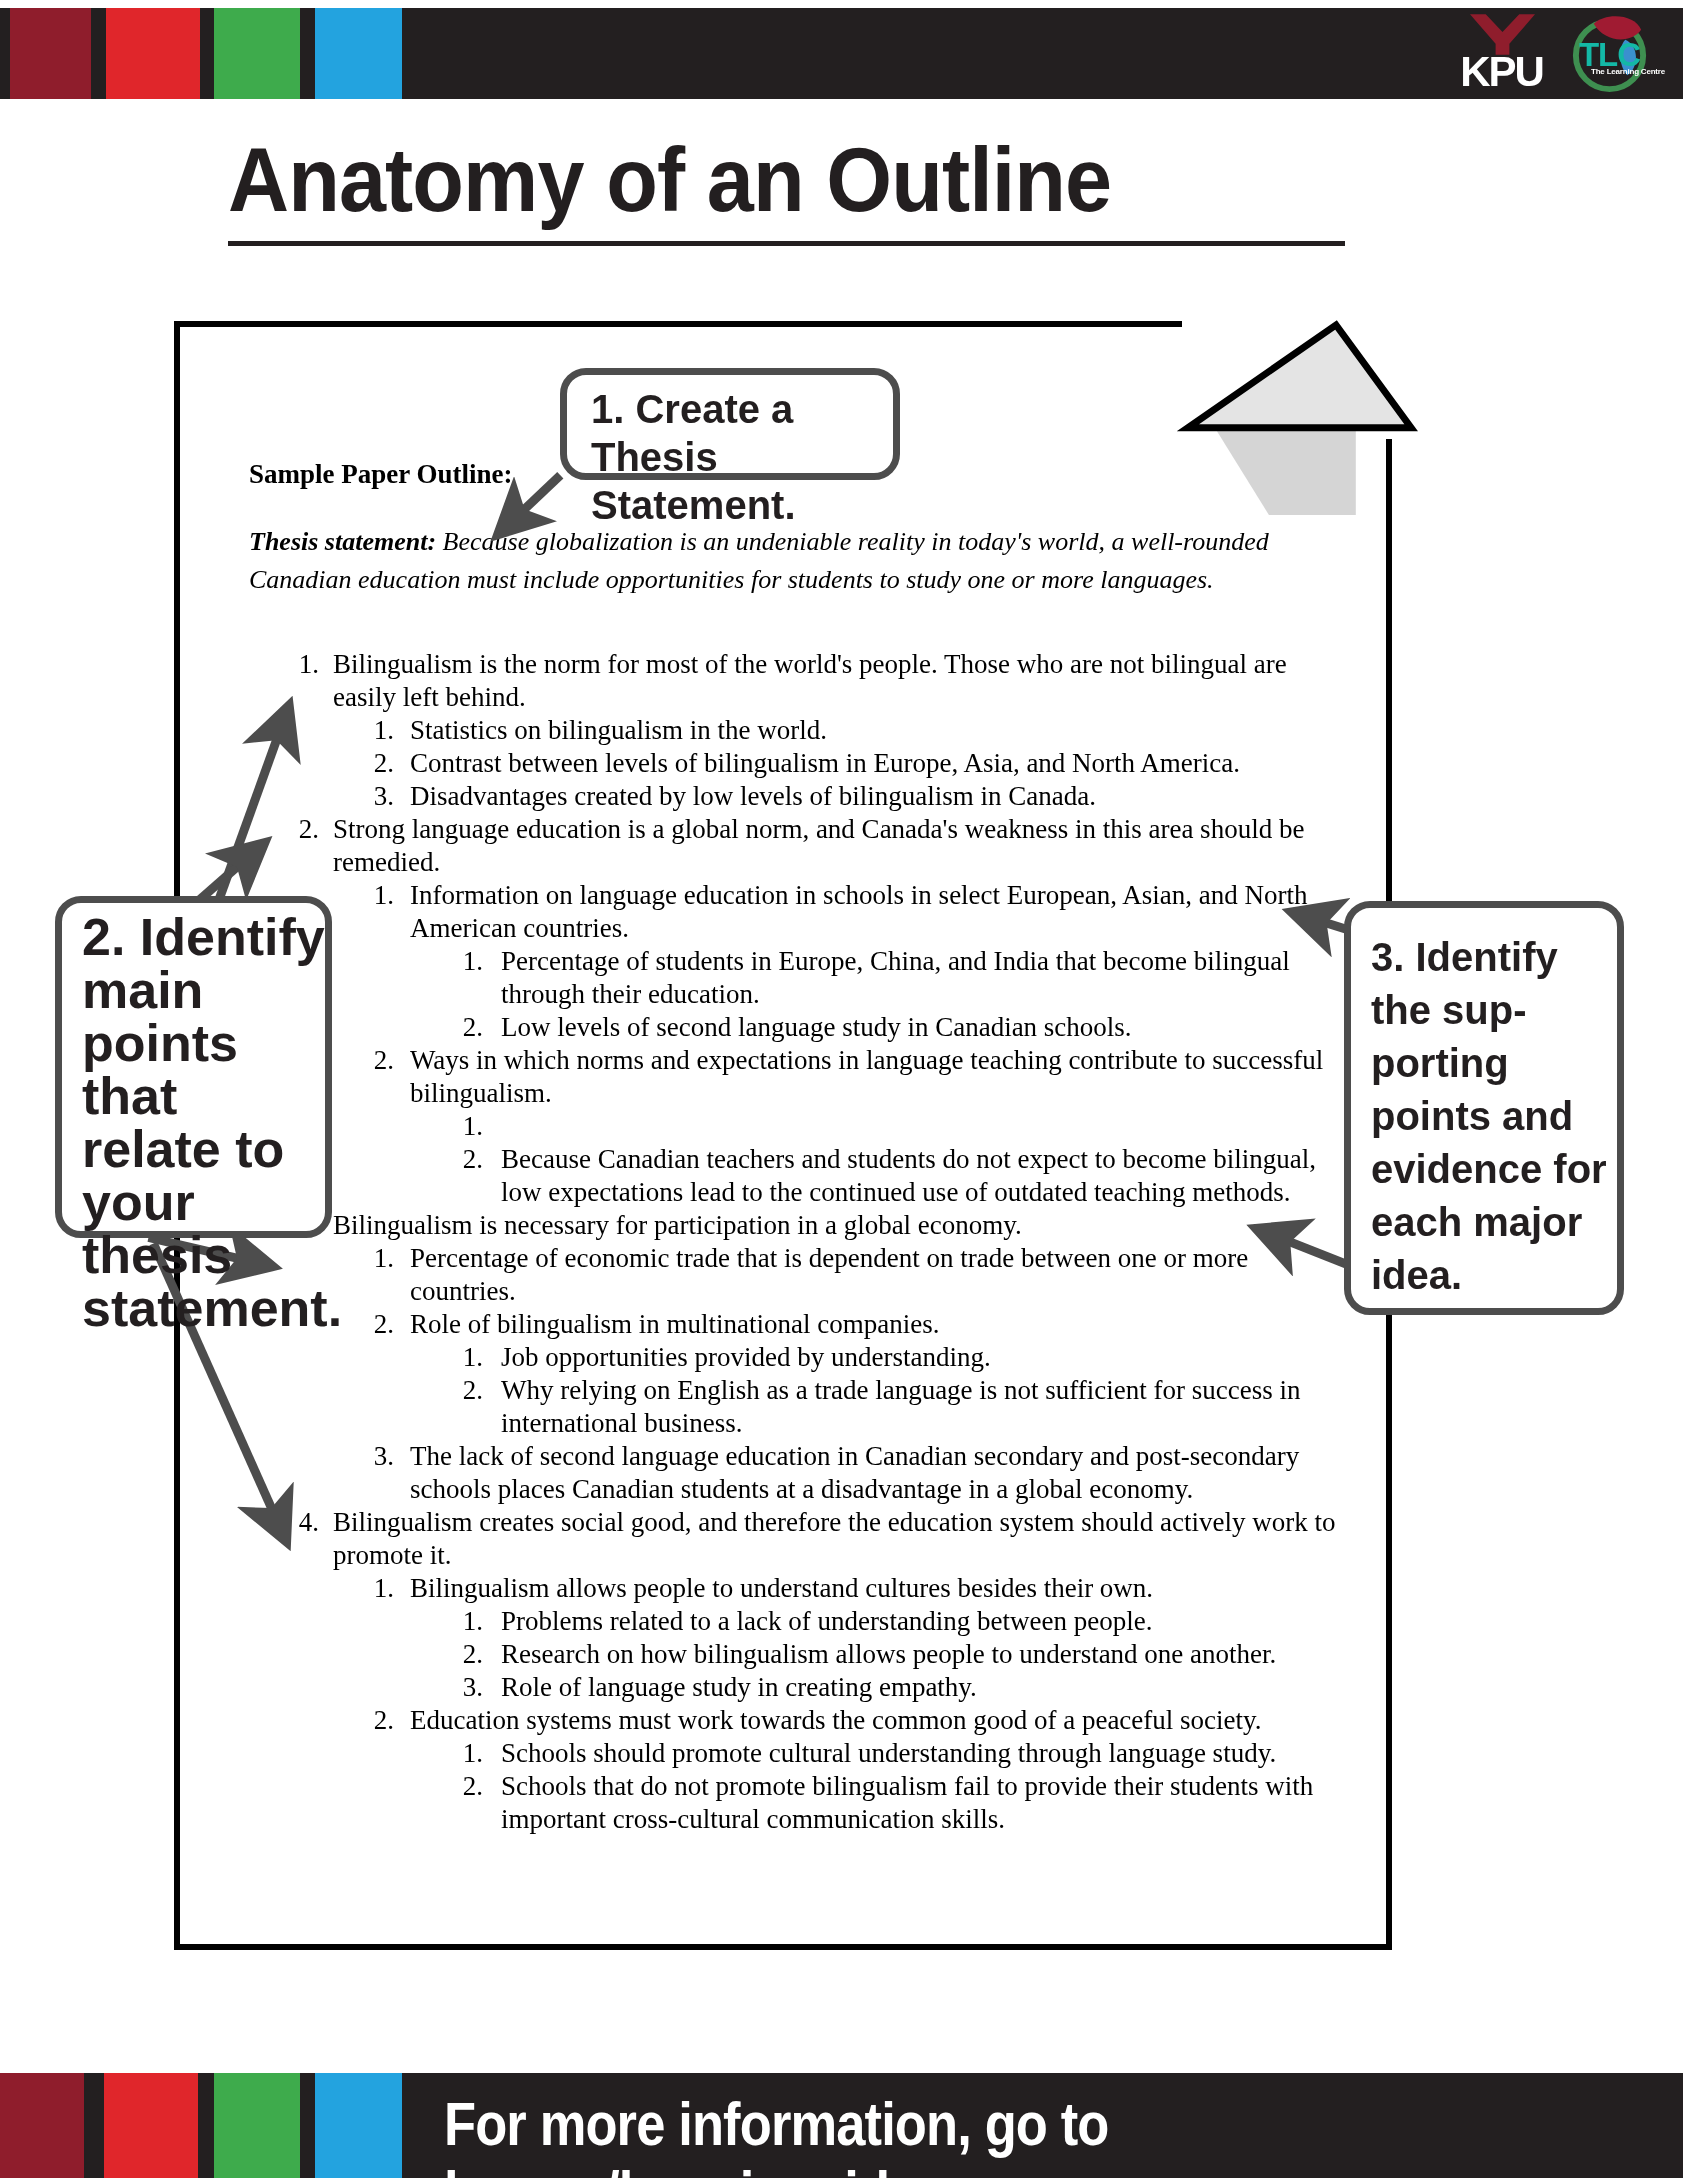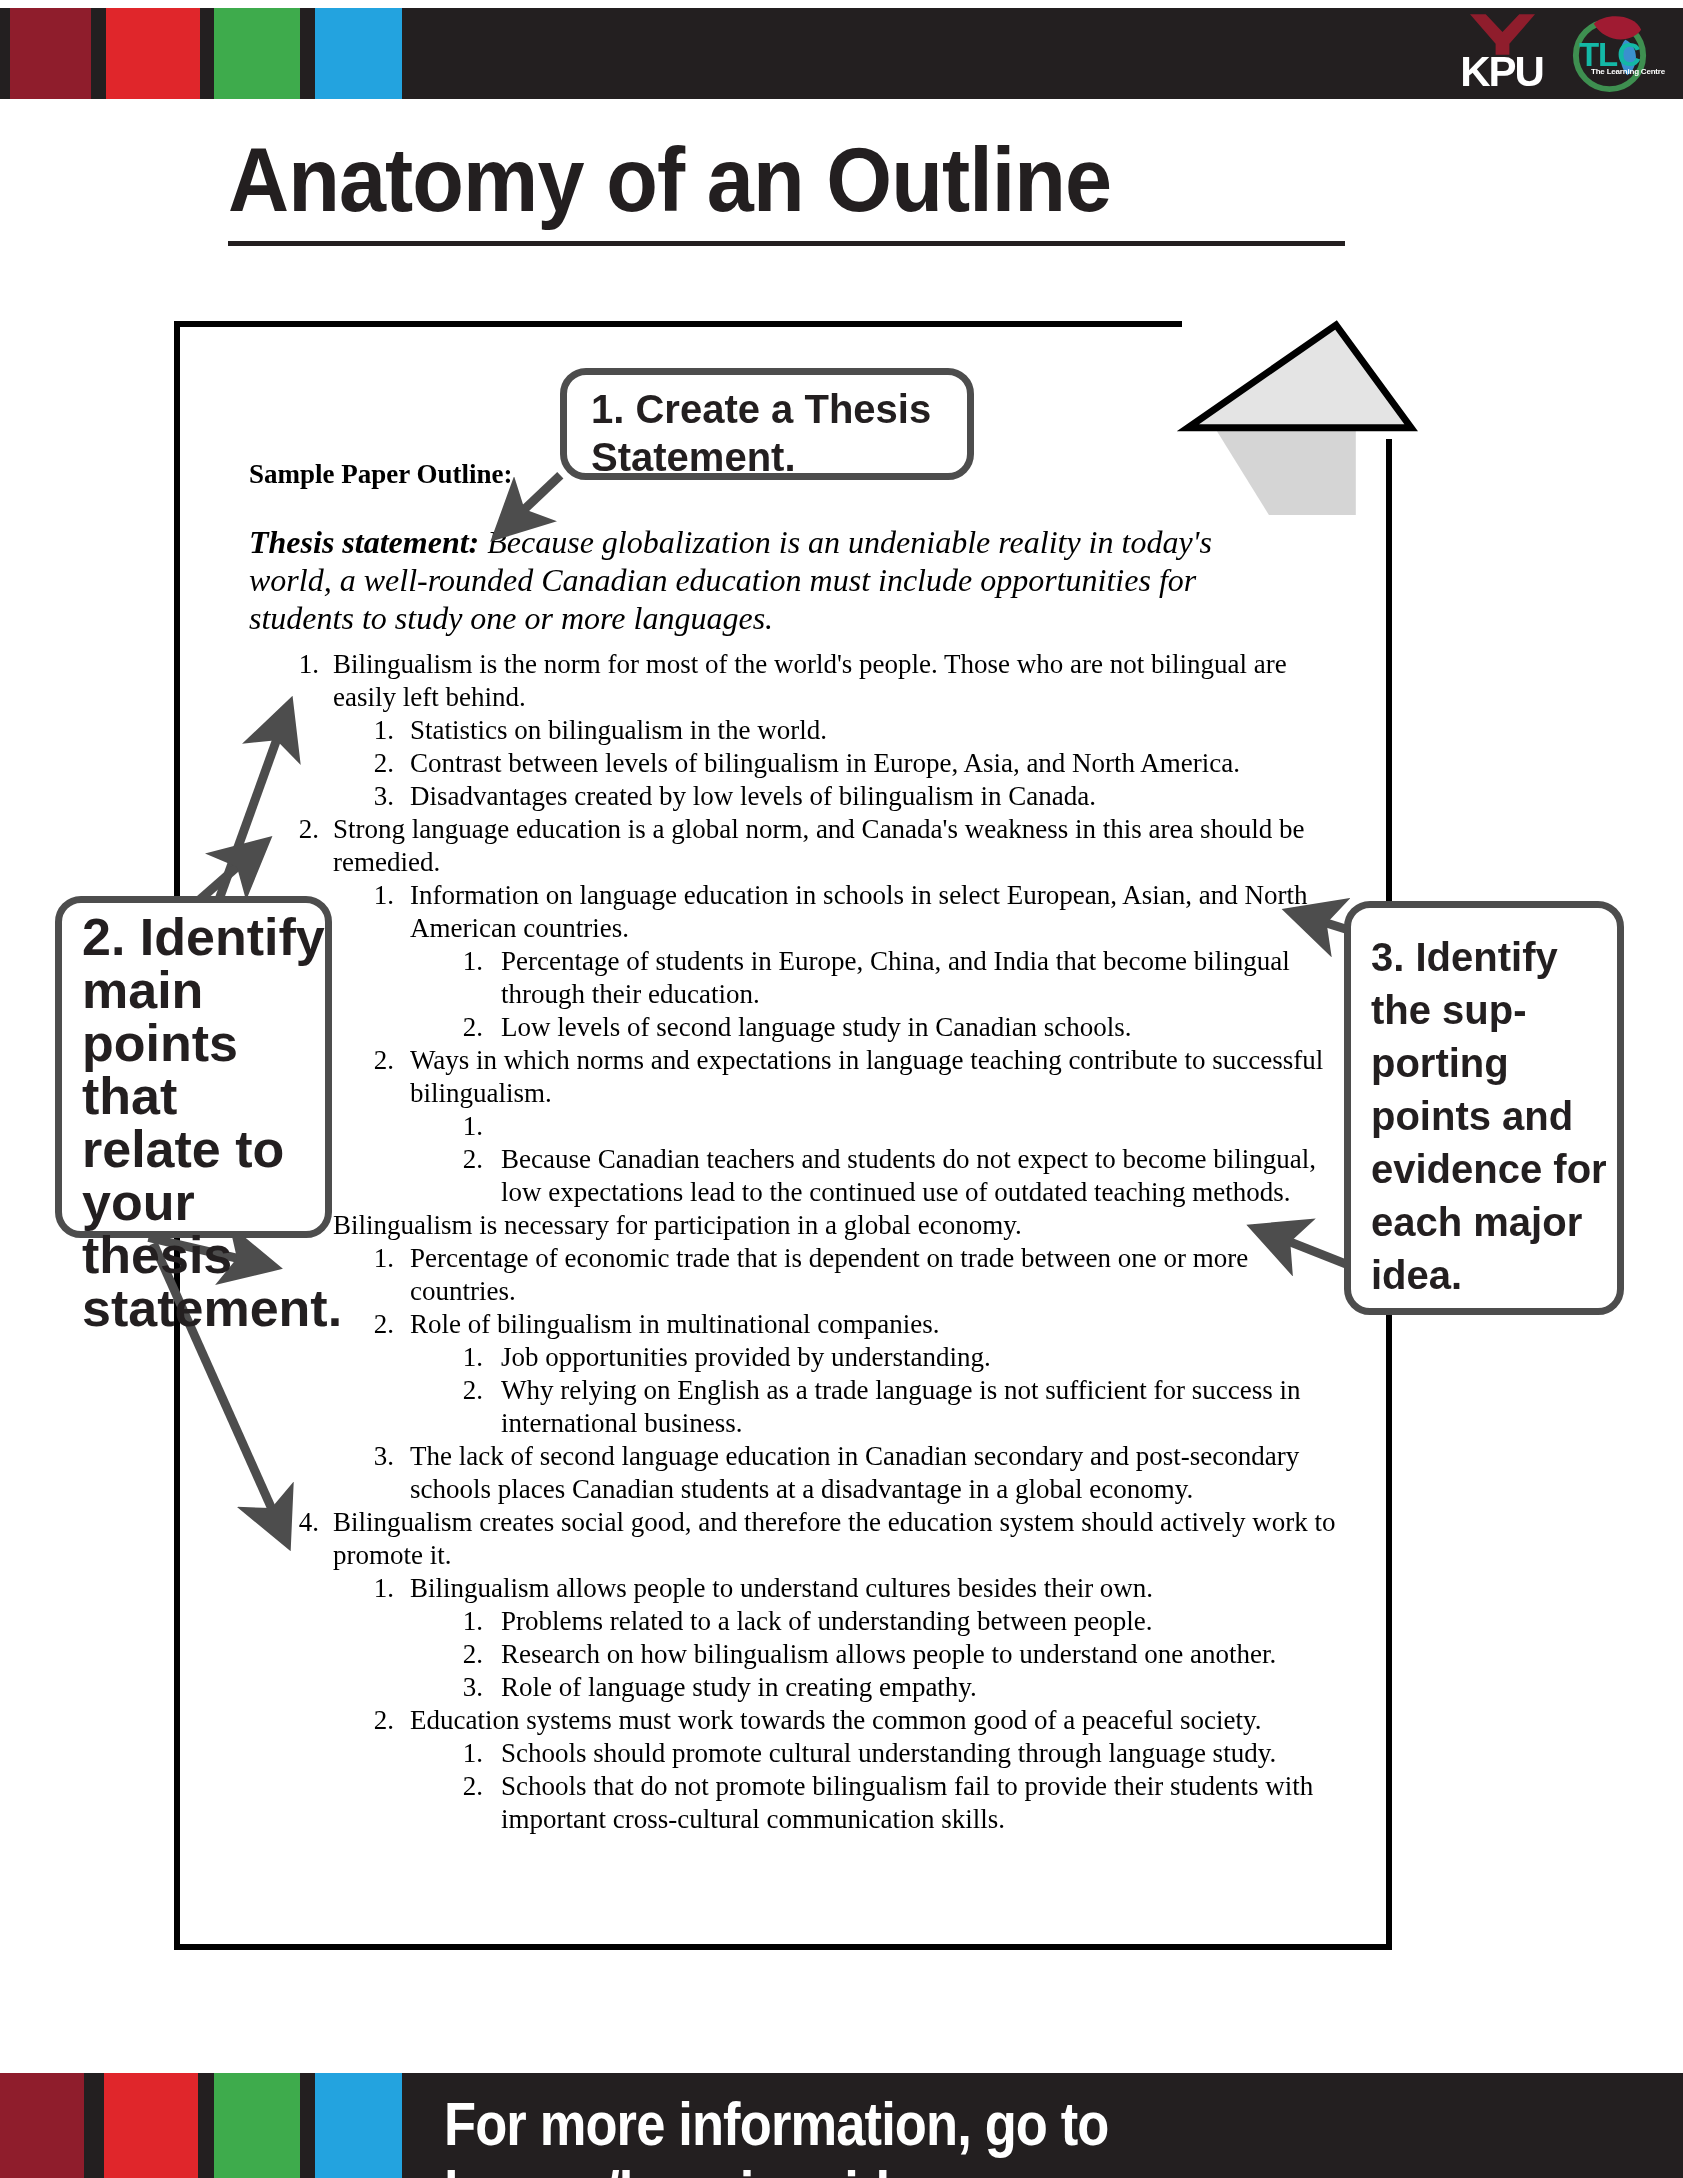--- a/index.html
+++ b/index.html
@@ -130,21 +130,21 @@
     font-weight: bold;
     font-size: 27px;
     color: #000;
   }
   .thesis {
     position: absolute;
     left: 249px; top: 523px;
     width: 1030px;
     font-family: "Liberation Serif", serif;
     font-style: italic;
-    font-size: 32px;
+    font-size: 26px;
     line-height: 38px;
     color: #000;
   }
   .thesis b { font-weight: bold; }
 
   
   .outline {
     position: absolute;
     left: 249px; top: 648px;
     width: 1099px;
@@ -171,21 +171,21 @@
     border-radius: 26px;
     background: #ffffff;
     font-family: "Liberation Sans", sans-serif;
     font-weight: bold;
     color: #231f20;
     box-sizing: border-box;
     z-index: 6;
   }
   #callout-1 {
     left: 560px; top: 368px;
-    width: 414px; height: 112px;
+    width: 340px; height: 112px;
     font-size: 40px;
     line-height: 48px;
     padding: 10px 0 0 24px;
   }
   #callout-2 {
     left: 55px; top: 896px;
     width: 277px; height: 342px;
     font-size: 52px;
     line-height: 53px;
     padding: 8px 0 0 20px;

